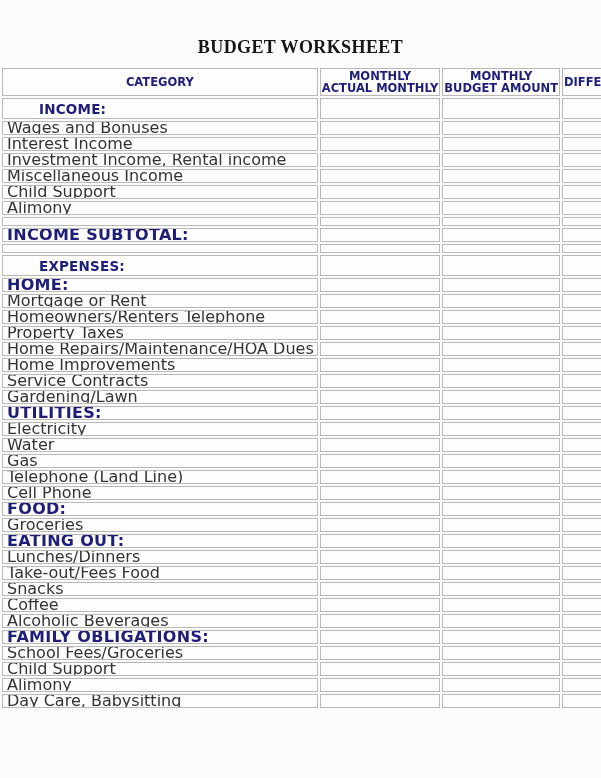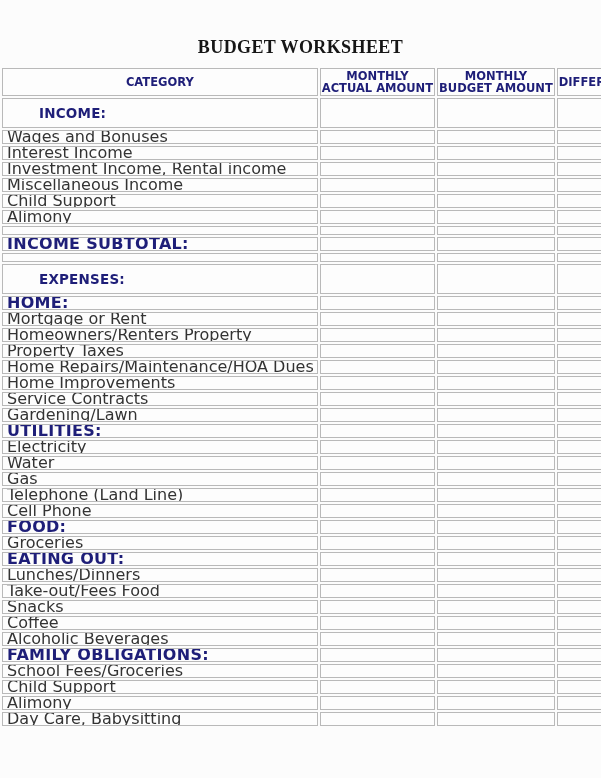--- a/index.html
+++ b/index.html
@@ -64,21 +64,21 @@
   }
   td.value-cell { padding: 0; }
   tr.row-item td    { height: 14px; }
   tr.row-section td { height: 14px; }
   tr.row-section td.label-cell {
     color: var(--accent_navy);
     font-weight: bold;
     font-size: 16px;
     letter-spacing: 0.3px;
   }
-  tr.row-section-lg td { height: 30px; padding-left: 36px; }
+  tr.row-section-lg td { height: 21px; padding-left: 36px; }
   tr.row-section-lg td.label-cell {
     color: var(--accent_navy);
     font-weight: bold;
     font-size: 13.5px;
     line-height: 16px;
     letter-spacing: 0.2px;
   }
   tr.row-spacer td { height: 9px; }
 </style>
 </head>
@@ -95,21 +95,21 @@
         <col class="c3">
     </colgroup>
     <thead>
       <tr>
         <th>
           <div>CATEGORY</div>
           <div></div>
         </th>
         <th>
           <div>MONTHLY</div>
-          <div>ACTUAL AMOUNT</div>
+          <div>ACTUAL MONTHLY</div>
         </th>
         <th>
           <div>MONTHLY</div>
           <div>BUDGET AMOUNT</div>
         </th>
         <th>
           <div>DIFFERENCE</div>
           <div></div>
         </th>
       </tr>
@@ -187,21 +187,21 @@
           <td class="value-cell"></td>
           <td class="value-cell"></td>
         </tr>
         <tr class="row-item">
           <td class="label-cell">Mortgage or Rent</td>
           <td class="value-cell"></td>
           <td class="value-cell"></td>
           <td class="value-cell"></td>
         </tr>
         <tr class="row-item">
-          <td class="label-cell">Homeowners/Renters Property</td>
+          <td class="label-cell">Homeowners/Renters Telephone</td>
           <td class="value-cell"></td>
           <td class="value-cell"></td>
           <td class="value-cell"></td>
         </tr>
         <tr class="row-item">
           <td class="label-cell">Property Taxes</td>
           <td class="value-cell"></td>
           <td class="value-cell"></td>
           <td class="value-cell"></td>
         </tr>

